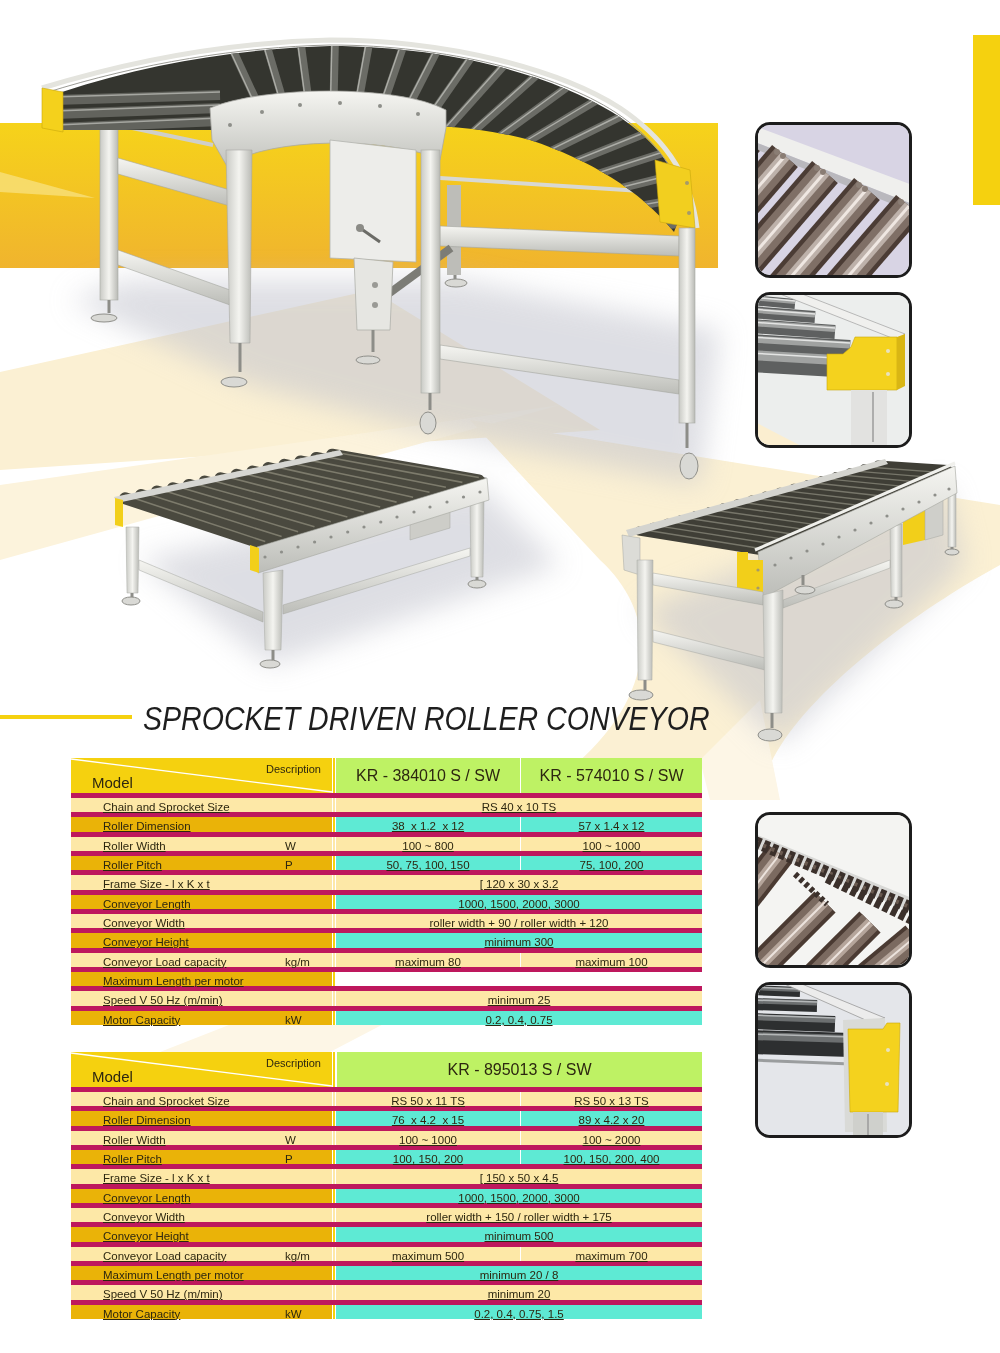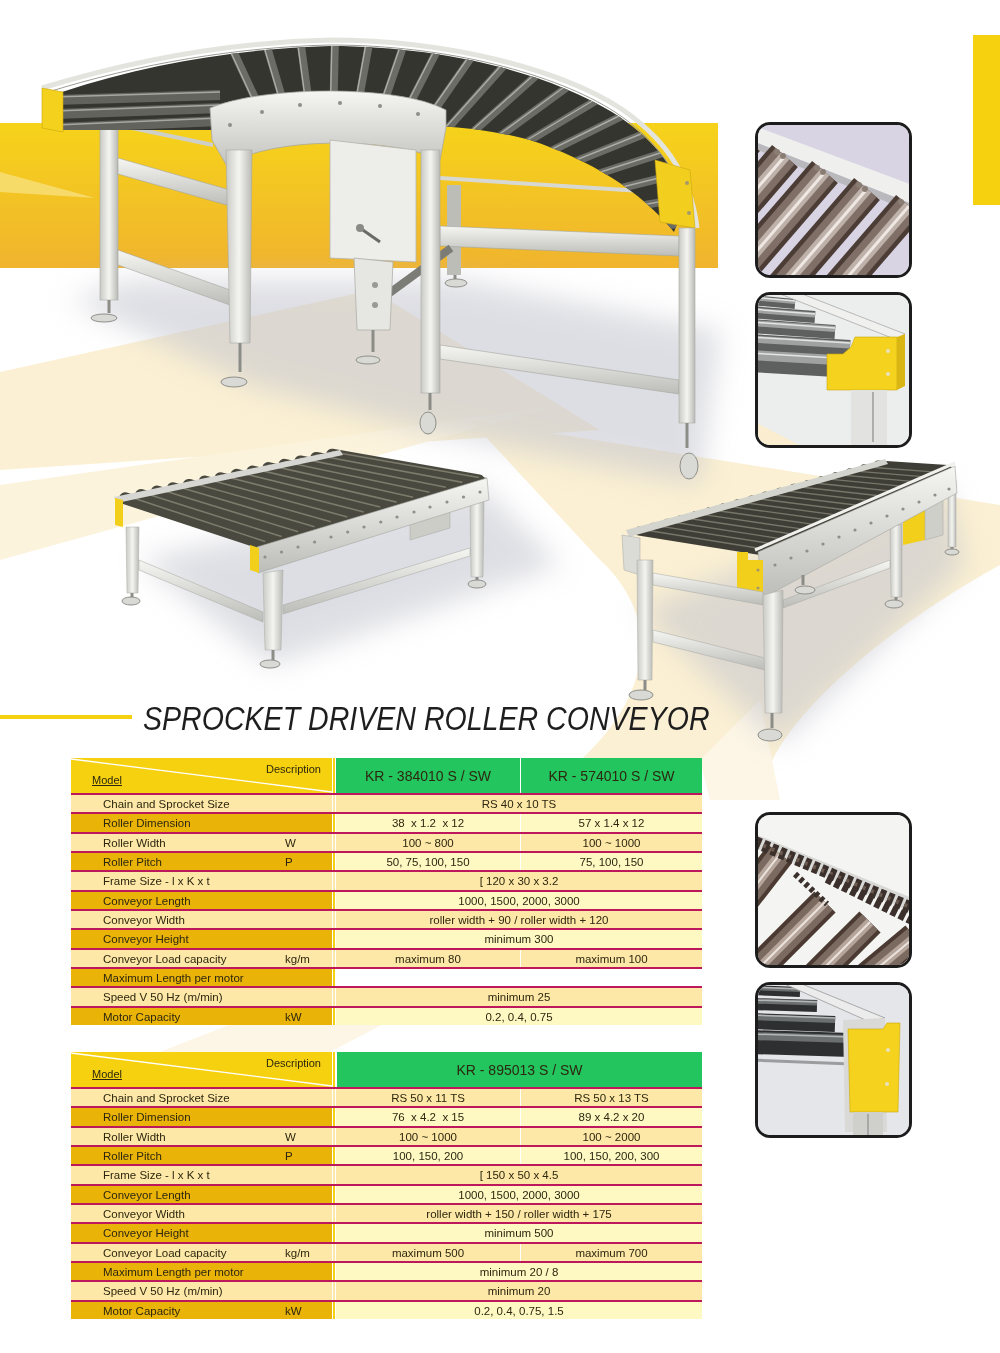--- a/index.html
+++ b/index.html
@@ -12,38 +12,38 @@
     .thumb { position:absolute; left:755px; width:157px; height:156px; box-sizing:border-box; border:3px solid #1c1c1c; border-radius:15px; overflow:hidden; background:#eee; }
     .thumb svg { position:absolute; left:-3px; top:-3px; }
 
     .spec-table { position:absolute; left:71px; width:631px; color:#2d2710; font-family:"Liberation Sans", sans-serif; font-size:11.5px; }
     .spec-table.t1 { top:758px; }
     .spec-table.t2 { top:1052px; }
     .thead { display:flex; height:35px; }
     .th-label { position:relative; width:261px; flex:none; background:#F5D10F; }
     .th-label svg { position:absolute; left:0; top:0; }
     .th-desc { position:absolute; right:11px; top:5px; font-size:11px; }
-    .th-model-lbl { position:absolute; left:21px; top:16px; font-size:11px;text-decoration:underline; }
+    .th-model-lbl { position:absolute; left:21px; top:16px; font-size:15px; }
     .sep { width:4px; flex:none; background:linear-gradient(to right,#fff 0,#fff 1px,#F5D10F 1px,#F5D10F 3px,#fff 3px,#fff 4px); }
     .th-models { flex:1; display:flex; }
-    .th-model { width:184px; flex:none; display:flex; align-items:center; justify-content:center; background:#22c55e; font-size:14px; white-space:nowrap; }
+    .th-model { width:184px; flex:none; display:flex; align-items:center; justify-content:center; background:#bef264; font-size:16px; white-space:nowrap; }
     .th-model.m2 { width:auto; flex:1; border-left:1px solid #fff; }
 
-    .tr { display:flex; height:19.33px; box-sizing:border-box; border-top:2px solid #be185d; line-height:18px; }
+    .tr { display:flex; height:19.33px; box-sizing:border-box; border-top:5px solid #be185d; line-height:18px;text-decoration:underline; }
     .td-label { position:relative; width:261px; flex:none; padding-left:32px; box-sizing:border-box; white-space:nowrap; }
     .unit { position:absolute; left:214px; top:0; }
     .td-vals { flex:1; display:flex; }
     .td-val { text-align:center; white-space:pre; }
     .td-val.span { flex:1; }
     .td-val.c1 { width:184px; flex:none; }
     .td-val.c2 { flex:1; border-left:1px solid #fff; }
     .tr.light .td-label, .tr.light .td-val { background:#FDE8A7; }
     .tr.light .sep { background:linear-gradient(to right,#fff 0,#fff 1px,#FDE8A7 1px,#FDE8A7 3px,#fff 3px,#fff 4px); }
     .tr.dark .td-label { background:#eab308; }
-    .tr.dark .td-val { background:#fef9c3; }
+    .tr.dark .td-val { background:#5eead4; }
   </style>
 </head>
 <body>
 
 <div class="page">
 
   <svg class="art" width="1000" height="1353" viewBox="0 0 1000 1353">
     <defs>
       <linearGradient id="bandG" x1="0" y1="0" x2="0" y2="1">
         <stop offset="0" stop-color="#F6D31A"></stop>
@@ -568,21 +568,21 @@
       <div class="td-vals">
           <div class="td-val c1">100 ~ 800</div>
           <div class="td-val c2">100 ~ 1000</div>
         </div>
     </div>
     <div class="tr dark">
       <div class="td-label"><span>Roller Pitch</span><span class="unit">P</span></div>
       <div class="sep"></div>
       <div class="td-vals">
           <div class="td-val c1">50, 75, 100, 150</div>
-          <div class="td-val c2">75, 100, 150</div>
+          <div class="td-val c2">75, 100, 200</div>
         </div>
     </div>
     <div class="tr light">
       <div class="td-label"><span>Frame Size - l x K x t</span></div>
       <div class="sep"></div>
       <div class="td-vals">
           <div class="td-val span">[ 120 x 30 x 3.2</div>
         </div>
     </div>
     <div class="tr dark">
@@ -671,21 +671,21 @@
       <div class="td-vals">
           <div class="td-val c1">100 ~ 1000</div>
           <div class="td-val c2">100 ~ 2000</div>
         </div>
     </div>
     <div class="tr dark">
       <div class="td-label"><span>Roller Pitch</span><span class="unit">P</span></div>
       <div class="sep"></div>
       <div class="td-vals">
           <div class="td-val c1">100, 150, 200</div>
-          <div class="td-val c2">100, 150, 200, 300</div>
+          <div class="td-val c2">100, 150, 200, 400</div>
         </div>
     </div>
     <div class="tr light">
       <div class="td-label"><span>Frame Size - l x K x t</span></div>
       <div class="sep"></div>
       <div class="td-vals">
           <div class="td-val span">[ 150 x 50 x 4.5</div>
         </div>
     </div>
     <div class="tr dark">

